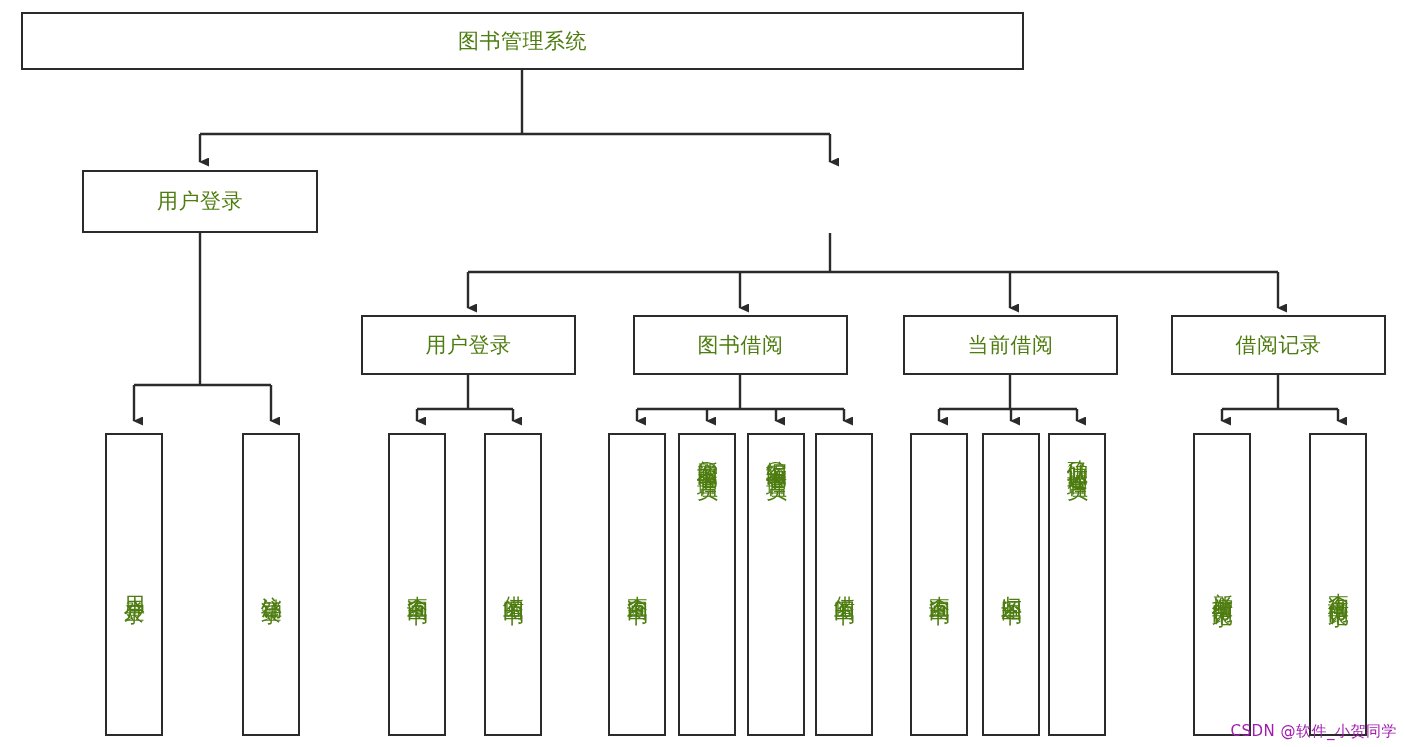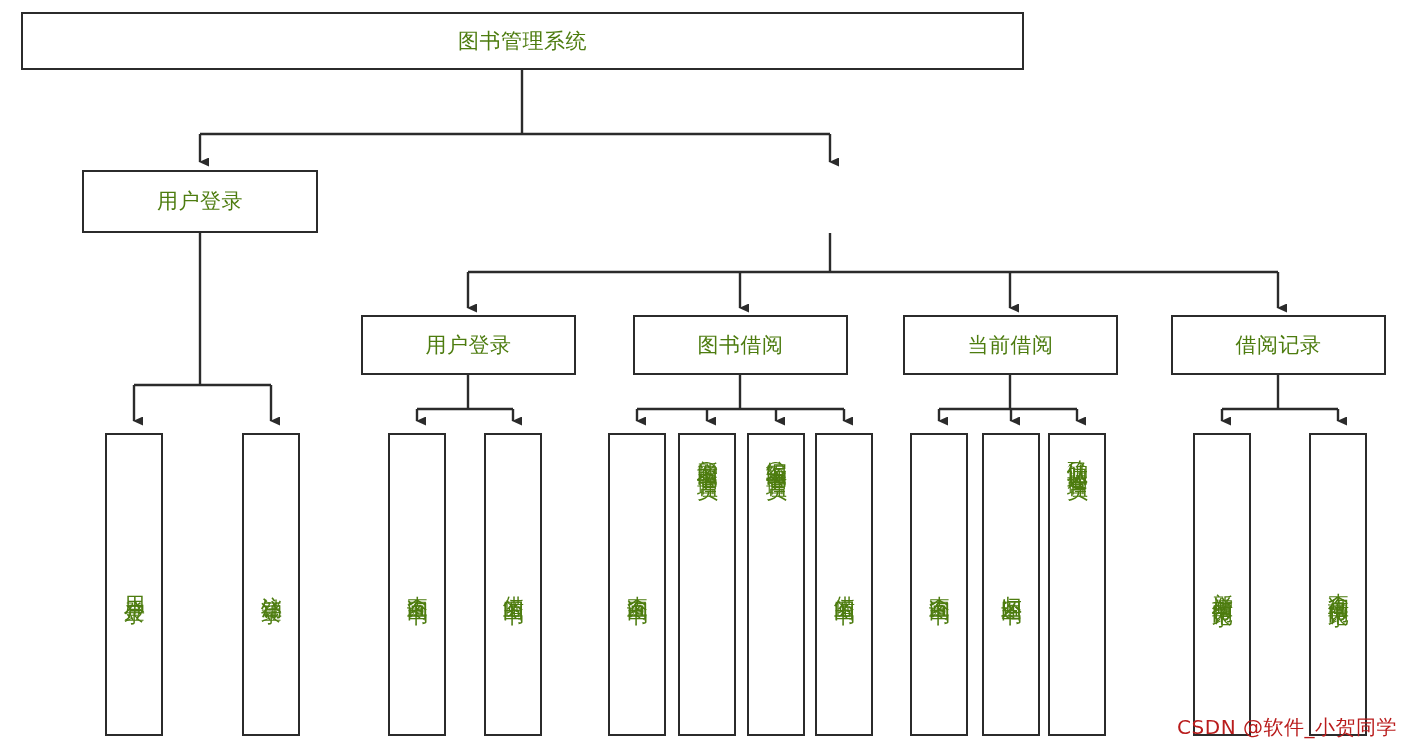--- a/index.html
+++ b/index.html
@@ -57,22 +57,22 @@
     line-height: 1;
   }
   .node.vertical.centered {
     align-items: center;
     padding-top: 0;
   }
   #watermark {
     position: absolute;
     right: 8px;
     bottom: 6px;
-    font-size: 20px;
-    color: #b91c1c;
+    font-size: 15px;
+    color: #a21caf;
     letter-spacing: 0.5px;
     white-space: nowrap;
     pointer-events: none;
   }
 </style>
 </head>
 <body>
 
 <div id="diagram-root">
 

